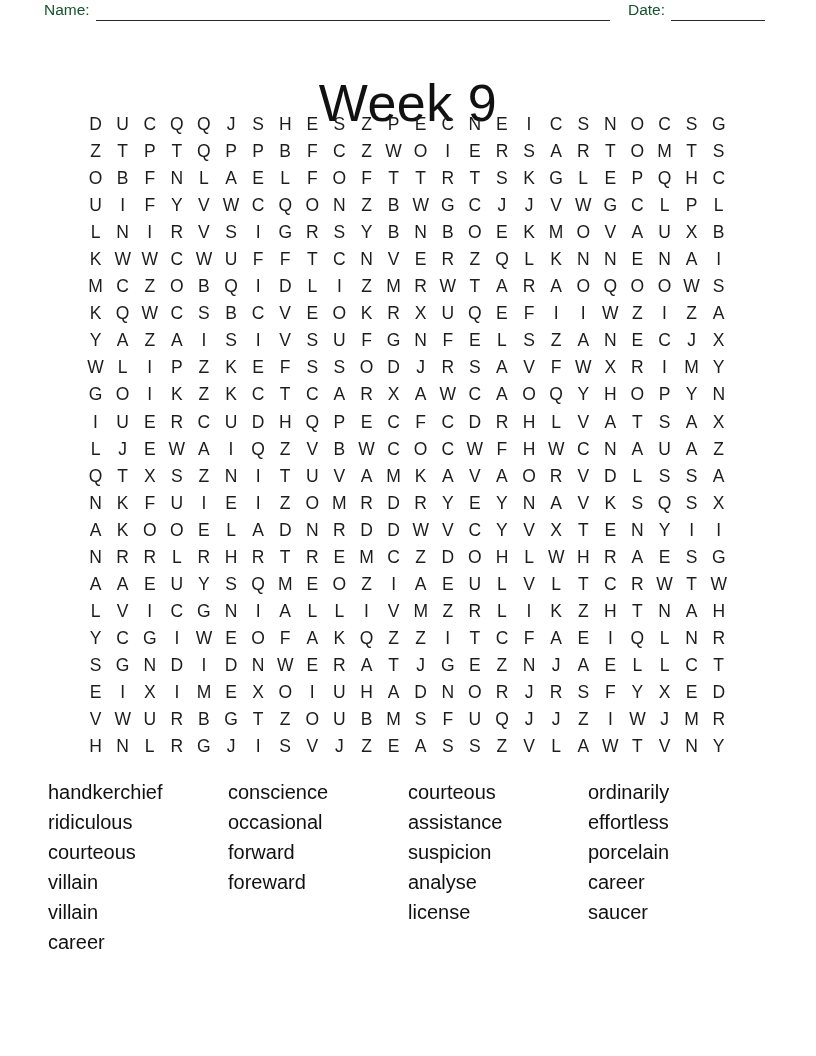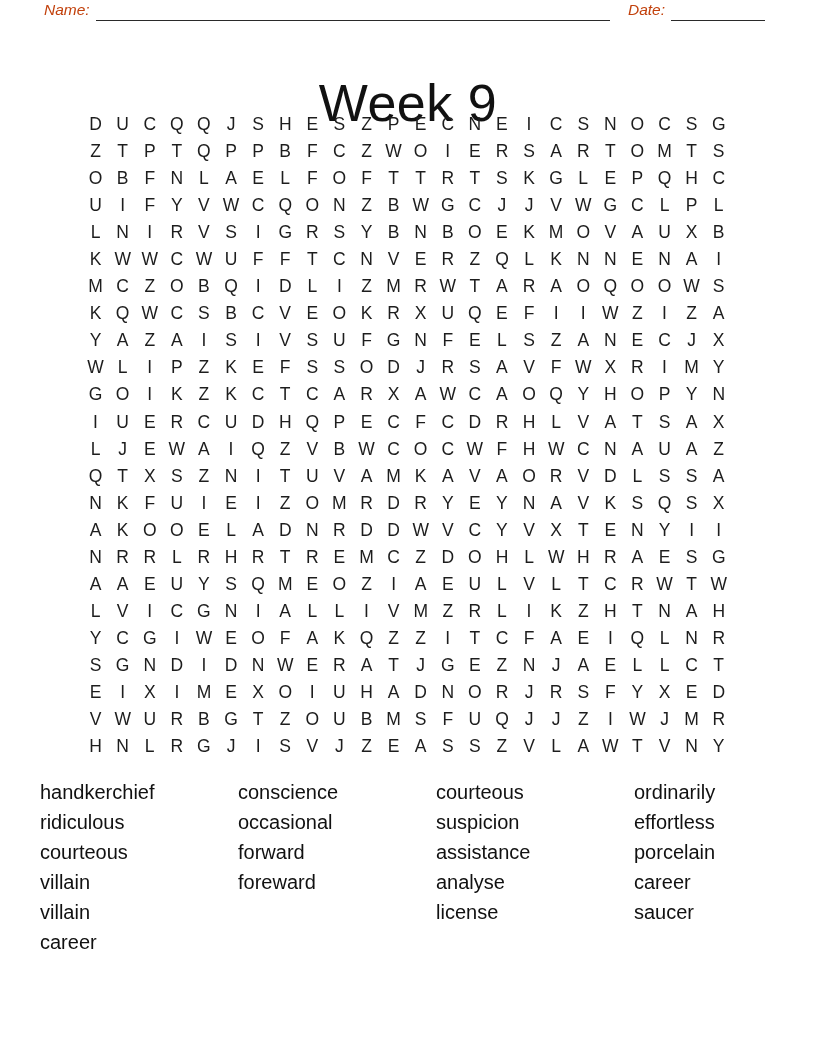--- a/index.html
+++ b/index.html
@@ -14,22 +14,21 @@
   }
   
   .header {
     position: absolute;
     left: 44px;
     top: 1px;
     width: 721px;
     display: flex;
     align-items: flex-end;
     font-size: 15.5px;
-    color: #c2410c;
-    font-style: italic;
+    color: #14532d;
   }
   .write-line {
     border-bottom: 1.6px solid #2a2a2a;
     height: 2px;
     margin-bottom: -2px;
   }
   .name-line { flex: 1; margin-left: 6px; margin-right: 18px; }
   .date-line { width: 94px; margin-left: 6px; }
   
   .title {
@@ -58,24 +57,23 @@
     display: flex;
     align-items: center;
     justify-content: center;
     font-size: 17.5px;
     font-weight: 400;
     color: #1d1d1d;
   }
   
   .words {
     position: absolute;
-    left: 40px;
+    left: 48px;
     top: 778px;
     display: flex;
-    gap: 18px;
   }
   .word-col { width: 180px; }
   .word {
     font-size: 20px;
     line-height: 29.9px;
     color: #111111;
     white-space: nowrap;
   }
 </style>
 </head>
@@ -681,22 +679,22 @@
         <div class="word">career</div>
       </div>
       <div class="word-col">
         <div class="word">conscience</div>
         <div class="word">occasional</div>
         <div class="word">forward</div>
         <div class="word">foreward</div>
       </div>
       <div class="word-col">
         <div class="word">courteous</div>
+        <div class="word">assistance</div>
         <div class="word">suspicion</div>
-        <div class="word">assistance</div>
         <div class="word">analyse</div>
         <div class="word">license</div>
       </div>
       <div class="word-col">
         <div class="word">ordinarily</div>
         <div class="word">effortless</div>
         <div class="word">porcelain</div>
         <div class="word">career</div>
         <div class="word">saucer</div>
       </div>

